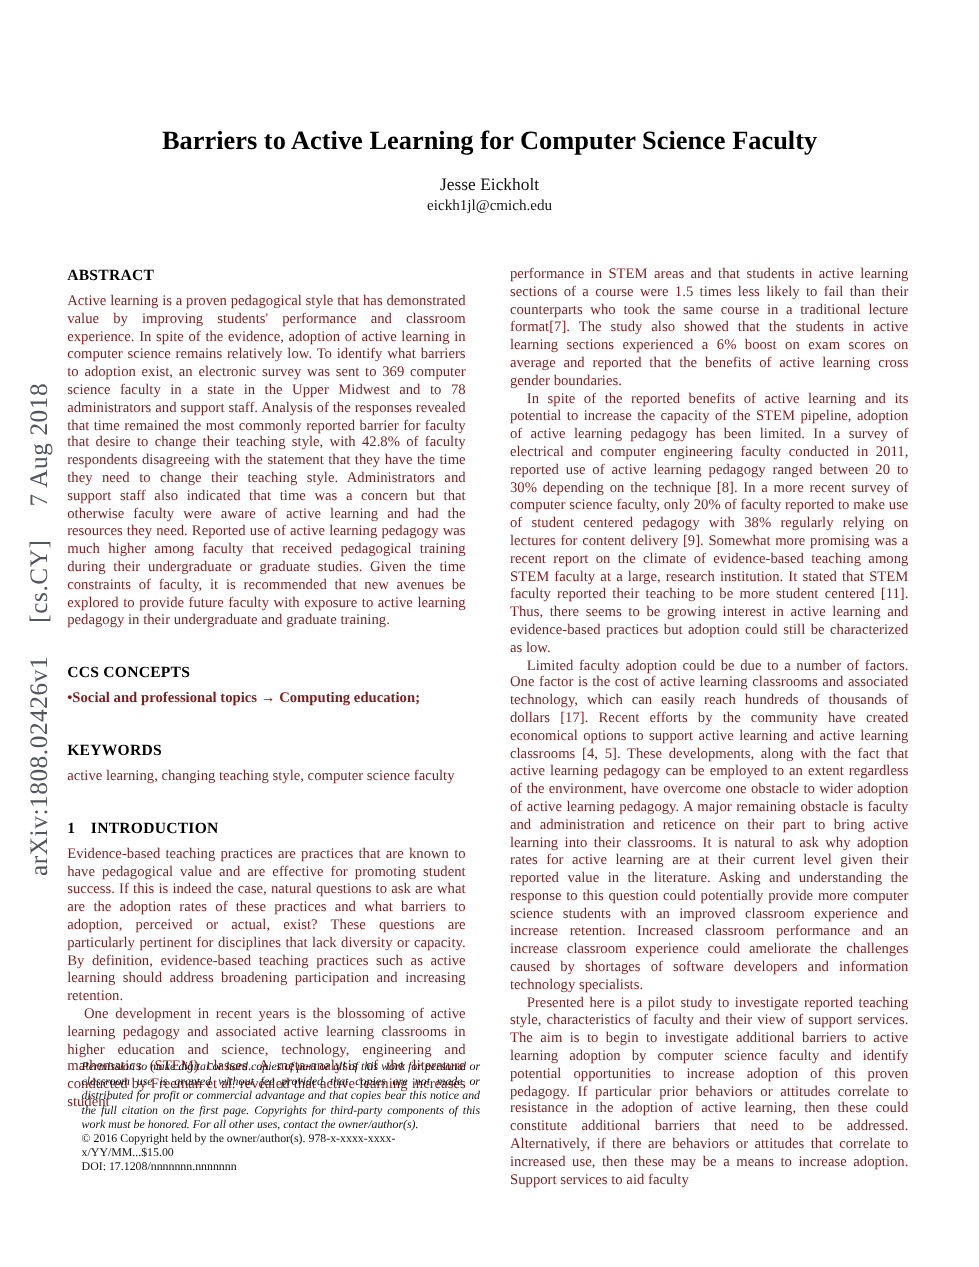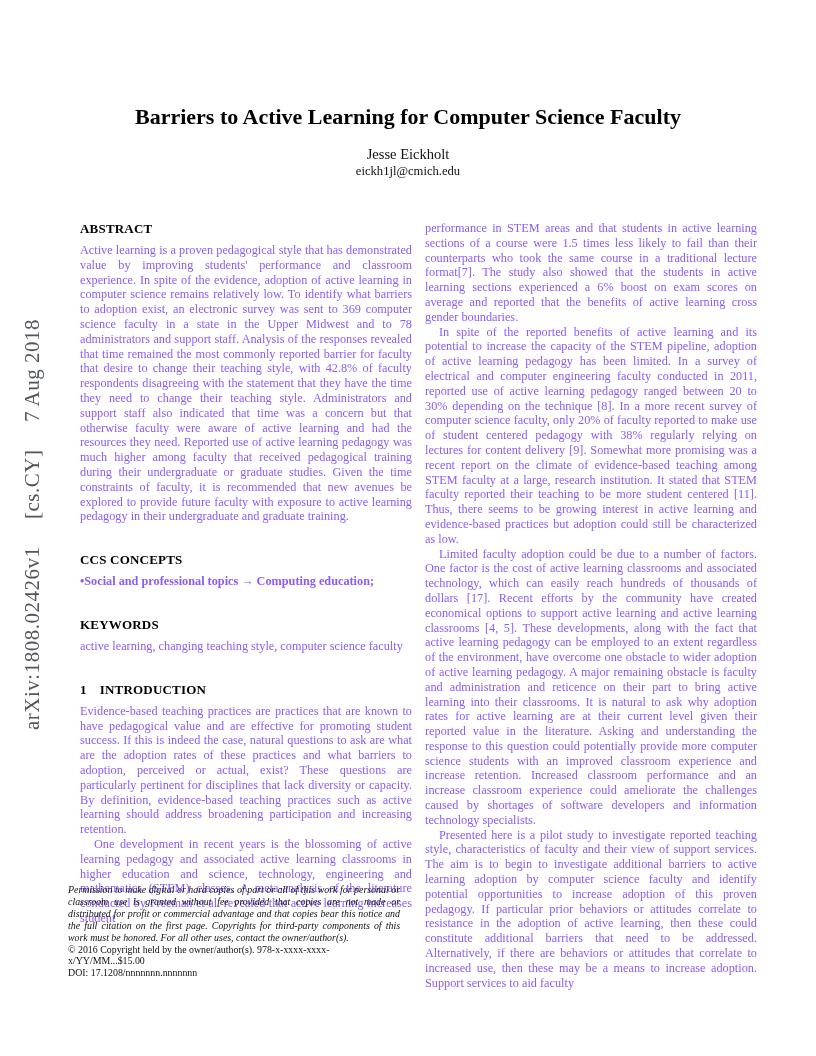--- a/index.html
+++ b/index.html
@@ -30,35 +30,35 @@
   .arxiv-stamp .seg + .seg { margin-top:22px; } 
 
   
   .header { position:absolute; top:104px; left:0; width:100%; text-align:center; }
   .title { font-size:22px; font-weight:bold; color:#000; }
   .author-name { font-size:14.5px; margin-top:16px; }
   .author-line { font-size:12.6px; line-height:17px; }
 
   
   .col { position:absolute; top:221px; width:332px; }
-  .col-left  { left:80px; }
+  .col-left  { left:56px; }
   .col-right { left:425px; }
 
   .sec-heading {
     font-size:13px; font-weight:bold; color:#000;
     margin:0 0 6px 0; letter-spacing:0.2px;
   }
   .sec-gap { margin-top:28px; }
   .sec-num { display:inline-block; margin-right:13px; }
 
   p.body {
     font-size:12.25px;
     line-height:14.8px;
     text-align:justify;
-    color:#8b5cf6;
+    color:#7f1d1d;
   }
   p.indent { text-indent:14px; }
   .ccs-line { font-weight:bold; }
 
   
   .footnote {
     position:absolute; left:68px; top:884px; width:332px;
     font-size:9.9px; line-height:11.9px; color:#111;
   }
   .footnote .perm { text-align:justify;font-style:italic; }

